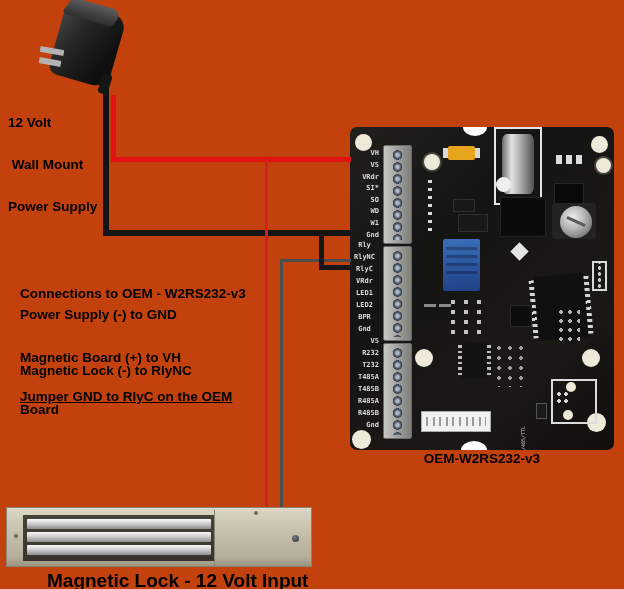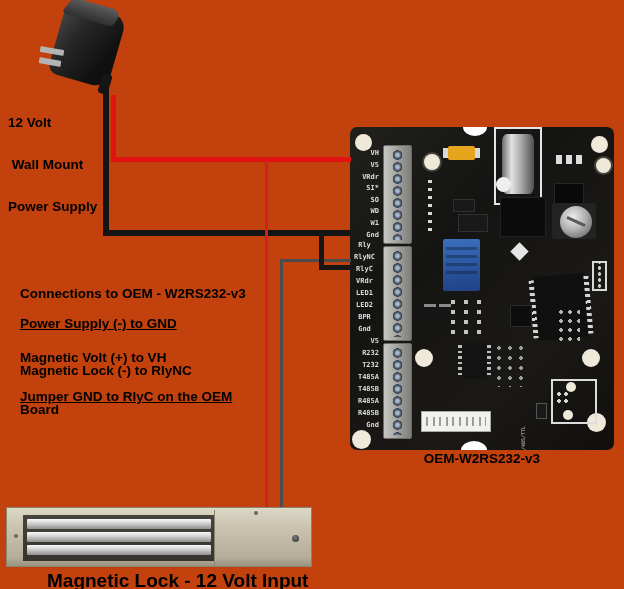--- a/index.html
+++ b/index.html
@@ -28,21 +28,21 @@
   .w-red-v   { left:111px; top:95px; width:5px; height:67px; background:#e11212; }
   .w-red-h   { left:111px; top:157px; width:240px; height:5px; background:#e11212; }
   .w-lockred-v { left:265px; top:159px; width:3px; height:349px; background:#d22020; }
   .w-gray-h  { left:280px; top:259px; width:71px; height:3px; background:#4c4c4c; }
   .w-gray-v  { left:280px; top:259px; width:3px; height:249px; background:#4c4c4c; }
   .w-jump-v  { left:319px; top:234px; width:5px; height:36px; background:#161616; }
   .w-jump-h  { left:319px; top:265px; width:32px; height:5px; background:#161616; }
 
   
   .inst { left:20px; font-size:13.5px; font-weight:bold; color:#000; white-space:pre; }
-  .inst.t  { top:286px; } .inst.a1 { top:313px; } .inst.a2 { top:316px;text-decoration:underline; }
+  .inst.t  { top:286px; } .inst.a1 { top:313px; } .inst.a2 { top:307px; }
   .inst.b1 { top:350px; } .inst.b2 { top:363px; }
   .inst.c1 { top:389px;text-decoration:underline; } .inst.c2 { top:402px; }
 
   
   .board { left:350px; top:127px; width:264px; height:323px; overflow:hidden;
     background: linear-gradient(135deg,#21201d 0%,#141412 35%,#1b1916 70%,#100f0d 100%);
     border-radius:7px; }
   .hole { position:absolute; background:#efe9da; border-radius:50%; }
   .hole.ring { box-shadow:0 0 0 2px #45443c; }
   .notch { position:absolute; background:#ffffff; border-radius:50%; }
@@ -244,21 +244,21 @@
   <div class="wire w-black-v"></div>
   <div class="wire w-black-h"></div>
   <div class="wire w-lockred-v"></div>
   <div class="wire w-gray-h"></div>
   <div class="wire w-gray-v"></div>
   <div class="wire w-jump-v"></div>
   <div class="wire w-jump-h"></div>
 
   <div class="abs inst t">Connections to OEM - W2RS232-v3</div>
   <div class="abs inst a2">Power Supply (-) to GND</div>
-  <div class="abs inst b1">Magnetic Volt (+) to VH</div>
+  <div class="abs inst b1">Magnetic Board (+) to VH</div>
   <div class="abs inst b2">Magnetic Lock (-) to RlyNC</div>
   <div class="abs inst c1">Jumper GND to RlyC on the OEM</div>
   <div class="abs inst c2">Board</div>
 
   <div class="abs lock">
     <div class="abs lock-recess"></div>
     <div class="abs lock-bar b1"></div>
     <div class="abs lock-bar b2"></div>
     <div class="abs lock-bar b3"></div>
     <div class="abs lock-seam"></div>

